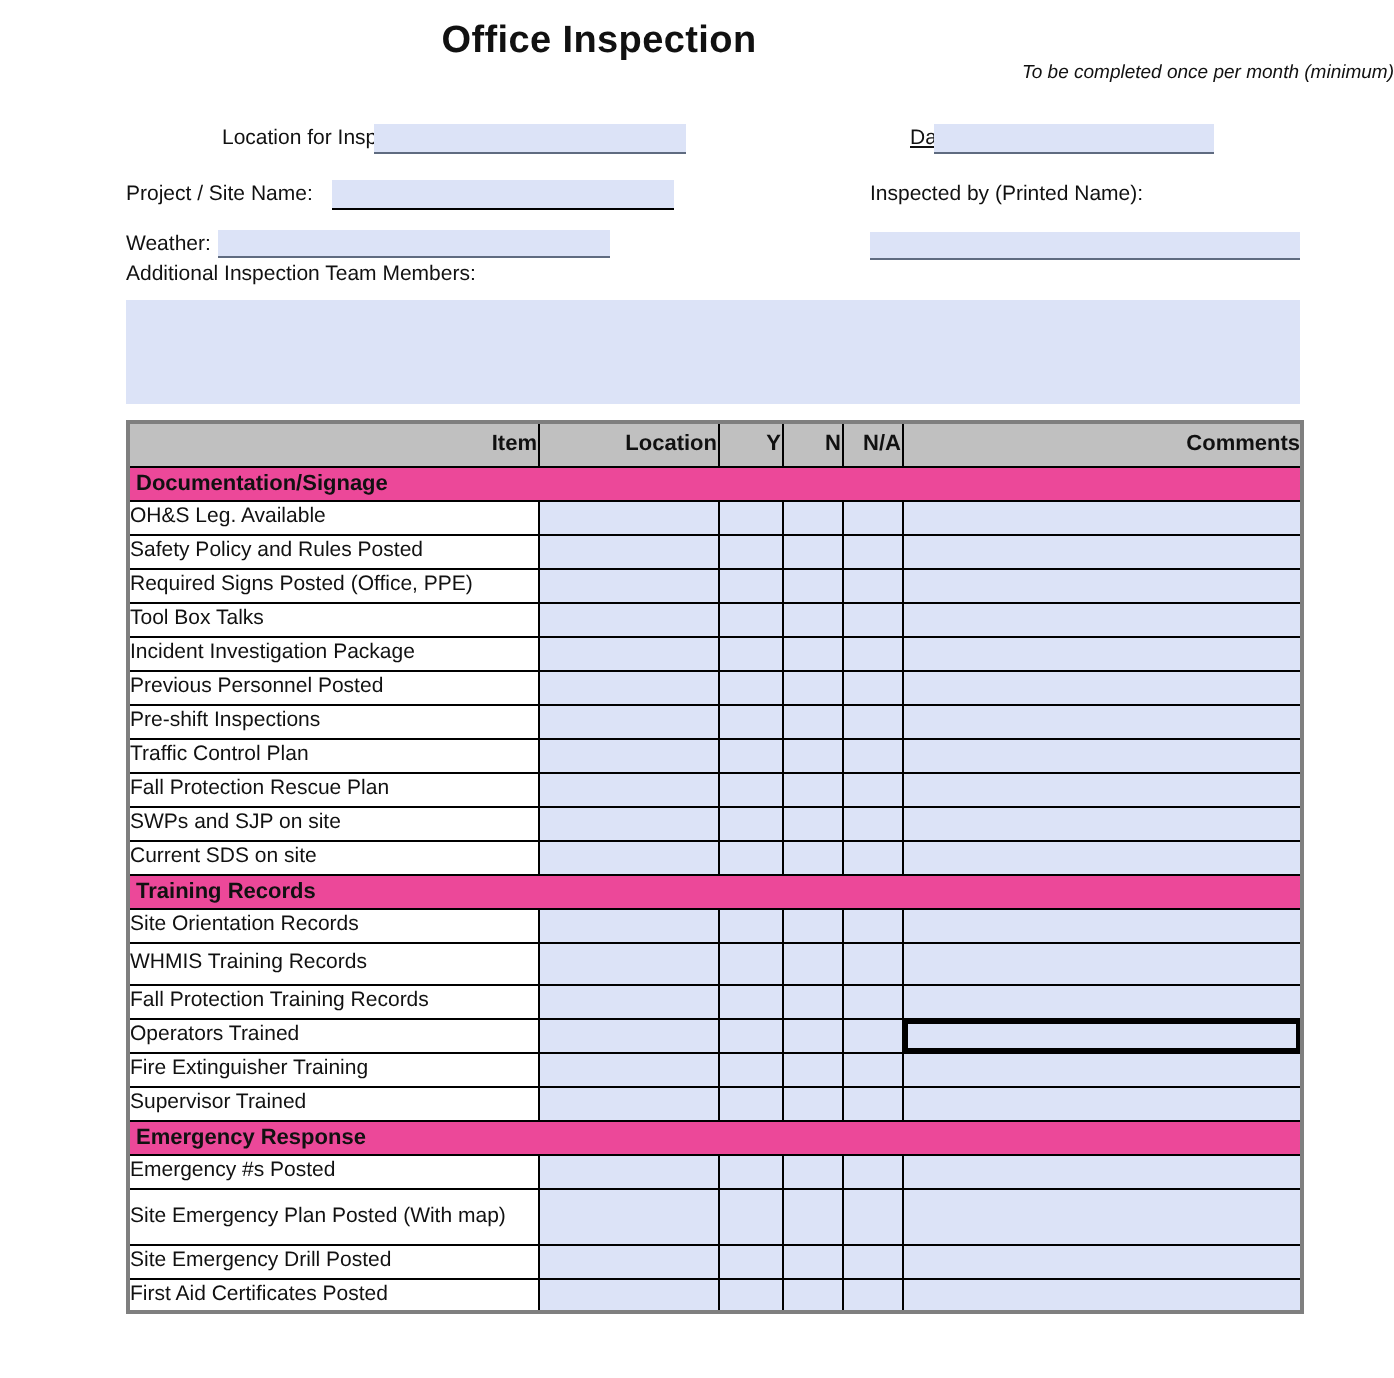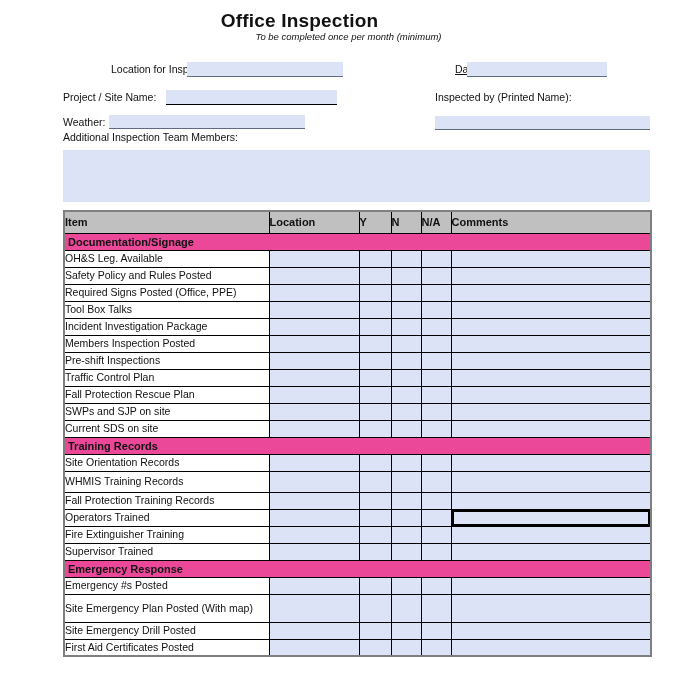--- a/index.html
+++ b/index.html
@@ -2,21 +2,21 @@
 <html><head>
 <meta charset="utf-8">
 <style>
   * { margin:0; padding:0; box-sizing:border-box; }
   html,body { width:697px; height:689px; background:#ffffff; overflow:hidden;
     font-family:"Liberation Sans", sans-serif; color:#111; }
   #page { position:relative; width:697px; height:689px; background:#fff; }
 
   .title { position:absolute; top:10px; left:0; width:599px; text-align:center;
     font-size:19px; font-weight:bold; letter-spacing:0.2px; }
-  .subtitle { position:absolute; top:31px; left:0; width:697px; text-align:center;
+  .subtitle { position:absolute; top:31px; left:0; width:697px; text-align:right;
     font-size:9.5px; font-style:italic; }
 
   .lbl { position:absolute; font-size:10.5px; white-space:nowrap; }
 
   .field { position:absolute; background:#dce3f7; border:none; outline:none;
     font-size:10.5px; font-family:"Liberation Sans", sans-serif; padding:0 2px; }
   .u-gray { border-bottom:1.5px solid #5f6b80; }
   .u-black { border-bottom:1.5px solid #000; }
 
   .team-area { position:absolute; left:63px; top:150px; width:587px; height:52px;
@@ -27,21 +27,21 @@
     border-collapse:collapse; table-layout:fixed;
     border:2px solid #7f7f7f; }
   table.insp col.c0 { width:205px; }
   table.insp col.c1 { width:90px; }
   table.insp col.c2 { width:32px; }
   table.insp col.c3 { width:30px; }
   table.insp col.c4 { width:30px; }
   table.insp col.c5 { width:200px; }
 
   table.insp th { background:#c0c0c0; border:1px solid #000; font-size:11px;
-    font-weight:bold; text-align:left; height:22px; padding:0; }
+    font-weight:bold; text-align:right; height:22px; padding:0; }
   tr.section-row td { background:#ec4899; border:1px solid #000; font-size:11px;
     font-weight:bold; text-align:left; padding:1px 0 1px 3px; height:17px; }
   tr.item-row { height:17px; }
   tr.item-row.tall { height:21px; }
   tr.item-row.tall2 { height:28px; }
   tr.item-row td { border:1px solid #000; font-size:10.5px; vertical-align:middle;
     padding:0; line-height:12.5px; }
   td.item-cell { background:#fff; padding:1px 2px 1px 6px; }
   td.fill { background:#dce3f7; }
   td.fill.focused { box-shadow:inset 0 0 0 2px #000; }
@@ -130,21 +130,21 @@
         </tr>
         <tr class="item-row">
           <td class="item-cell">Incident Investigation Package</td>
           <td class="fill"></td>
           <td class="fill"></td>
           <td class="fill"></td>
           <td class="fill"></td>
           <td class="fill"></td>
         </tr>
         <tr class="item-row">
-          <td class="item-cell">Members Inspection Posted</td>
+          <td class="item-cell">Previous Personnel Posted</td>
           <td class="fill"></td>
           <td class="fill"></td>
           <td class="fill"></td>
           <td class="fill"></td>
           <td class="fill"></td>
         </tr>
         <tr class="item-row">
           <td class="item-cell">Pre-shift Inspections</td>
           <td class="fill"></td>
           <td class="fill"></td>

